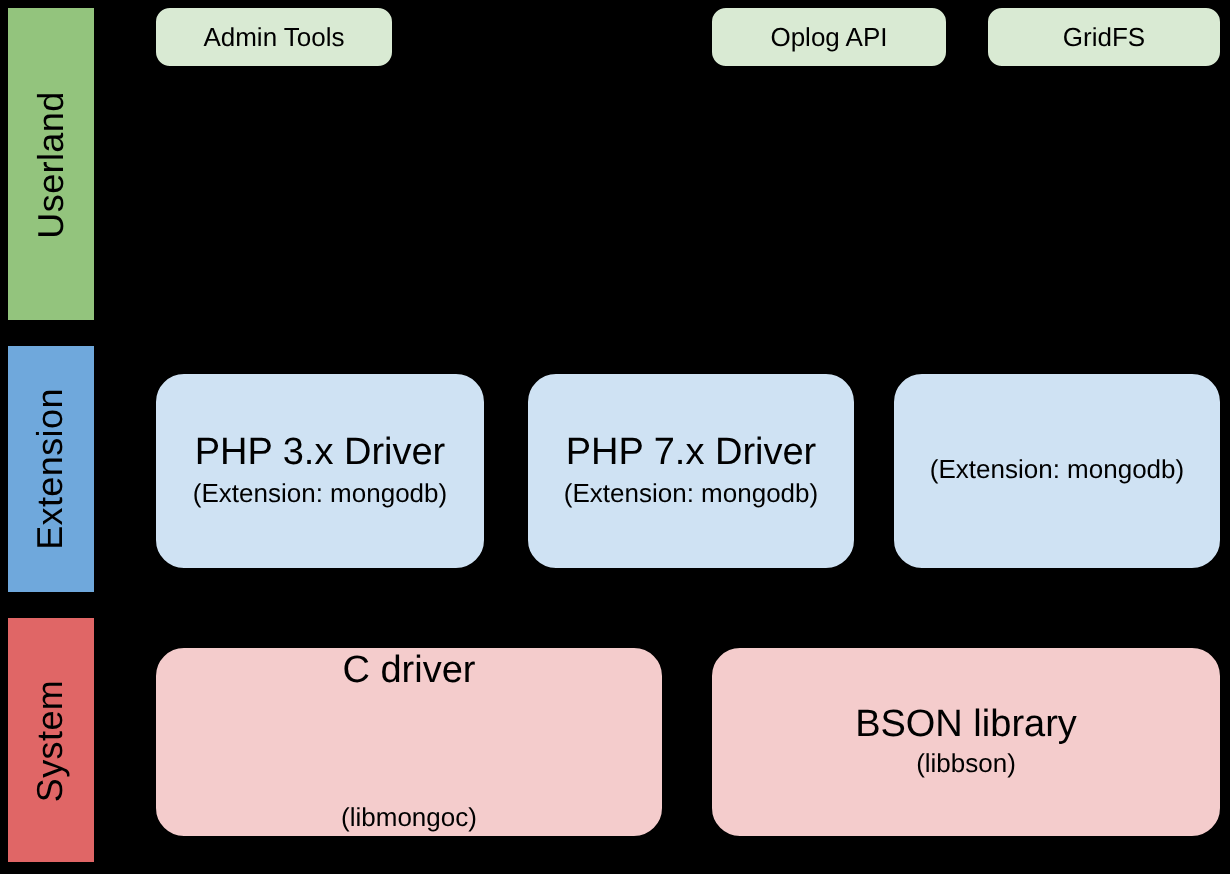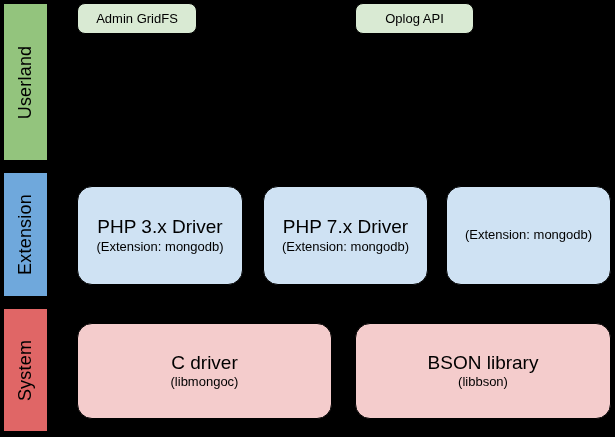--- a/index.html
+++ b/index.html
@@ -80,43 +80,46 @@
   .ext-box-0 { left: 77px;  width: 166px; }
   .ext-box-1 { left: 263px; width: 165px; }
   .ext-box-2 { left: 446px; width: 165px; }
 
   
   .sys-box {
     top: 323px; height: 96px;
     border-radius: 15px;
     background: #f4cccc;
   }
-  .sys-box-0 { left: 77px;  width: 255px; }
+  .sys-box-0 { left: 77px;  width: 255px; justify-content: space-between; }
   .sys-box-1 { left: 355px; width: 256px; }
 </style>
 </head>
 <body>
 
 <div class="diagram">
 
   <div class="layer-bar bar-userland">
     <span class="bar-text">Userland</span>
   </div>
   <div class="layer-bar bar-extension">
     <span class="bar-text">Extension</span>
   </div>
   <div class="layer-bar bar-system">
     <span class="bar-text">System</span>
   </div>
 
   <div class="node top-box top-box-0">
-    <span class="label">Admin GridFS</span>
+    <span class="label">Admin Tools</span>
   </div>
   <div class="node top-box top-box-2">
     <span class="label">Oplog API</span>
+  </div>
+  <div class="node top-box top-box-3">
+    <span class="label">GridFS</span>
   </div>
 
 
   <div class="node ext-box ext-box-0">
     <span class="title">PHP 3.x Driver</span>
     <span class="subtitle">(Extension: mongodb)</span>
   </div>
   <div class="node ext-box ext-box-1">
     <span class="title">PHP 7.x Driver</span>
     <span class="subtitle">(Extension: mongodb)</span>

